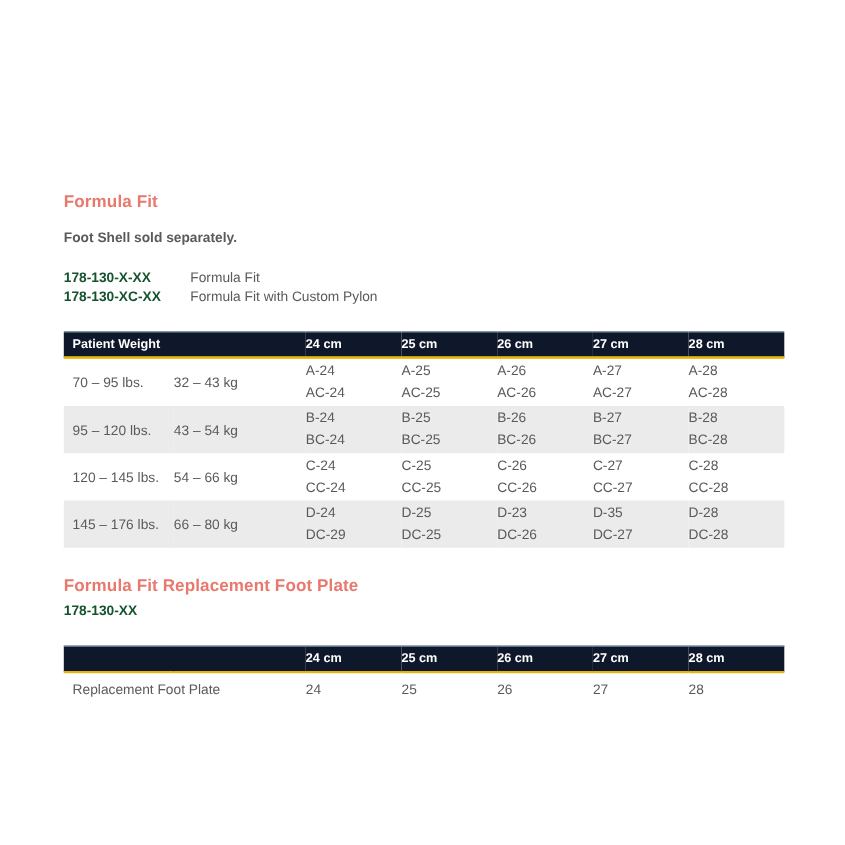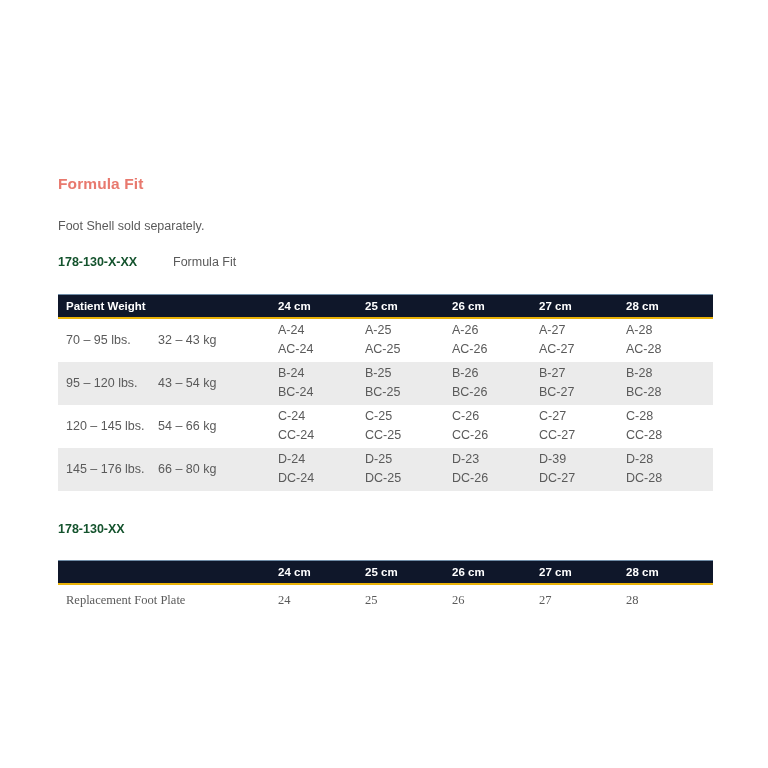--- a/index.html
+++ b/index.html
@@ -36,22 +36,23 @@
     font-size: 15.5px;
     font-weight: 600;
     letter-spacing: 0.1px;
     line-height: 1.2;
     margin: 0;
   }
 
   .subtitle {
     font-size: 12.5px;
     color: #5a5a5a;
-    margin: 24px 0 0 0;
+    margin: 14px 0 0 0;
     line-height: 1.3;
+    font-weight: bold;
   }
 
   
   .partlist {
     margin-top: 20px;
   }
   .part-row {
     display: flex;
     align-items: baseline;
     line-height: 1.42;
@@ -113,21 +114,20 @@
   }
   .stack {
     display: block;
     line-height: 1.55;
   }
 
   
   .plate-table tbody td {
     height: 30px;
     background: #ffffff;
-    font-family: Liberation Serif, serif;
   }
 
   
   .w-lbs   { width: 100px; }
   .w-kg    { width: 120px; }
   .w-size  { width: 87px; }
 
   .spacer-sm { height: 26px; }
   .spacer-xs { height: 4px; }
 </style>
@@ -138,20 +138,24 @@
   <div class="content">
 
     <h2 class="section-title">Formula Fit</h2>
 
     <p class="subtitle">Foot Shell sold separately.</p>
 
     <div class="partlist">
       <div class="part-row">
         <span class="part-code">178-130-X-XX</span>
         <span class="part-desc">Formula Fit</span>
+      </div>
+      <div class="part-row">
+        <span class="part-code">178-130-XC-XX</span>
+        <span class="part-desc">Formula Fit with Custom Pylon</span>
       </div>
     </div>
 
     <table class="sizing-table">
       <colgroup>
         <col class="w-lbs">
           <col class="w-kg">
         <col class="w-size">
           <col class="w-size">
           <col class="w-size">
@@ -243,45 +247,46 @@
             <span class="stack">C-28</span>
             <span class="stack">CC-28</span>
           </td>
         </tr>
 
         <tr class="alt">
           <td class="c-lbs">145 – 176 lbs.</td>
           <td>66 – 80 kg</td>
           <td>
             <span class="stack">D-24</span>
-            <span class="stack">DC-24</span>
+            <span class="stack">DC-29</span>
           </td>
           <td>
             <span class="stack">D-25</span>
             <span class="stack">DC-25</span>
           </td>
           <td>
             <span class="stack">D-23</span>
             <span class="stack">DC-26</span>
           </td>
           <td>
-            <span class="stack">D-39</span>
+            <span class="stack">D-35</span>
             <span class="stack">DC-27</span>
           </td>
           <td>
             <span class="stack">D-28</span>
             <span class="stack">DC-28</span>
           </td>
         </tr>
 
       </tbody>
     </table>
 
     <div class="spacer-sm"></div>
 
+    <h2 class="section-title">Formula Fit Replacement Foot Plate</h2>
 
     <div class="spacer-xs"></div>
 
     <div class="partlist" style="margin-top:0">
       <div class="part-row">
         <span class="part-code">178-130-XX</span>
       </div>
     </div>
 
     <table class="sizing-table plate-table">

